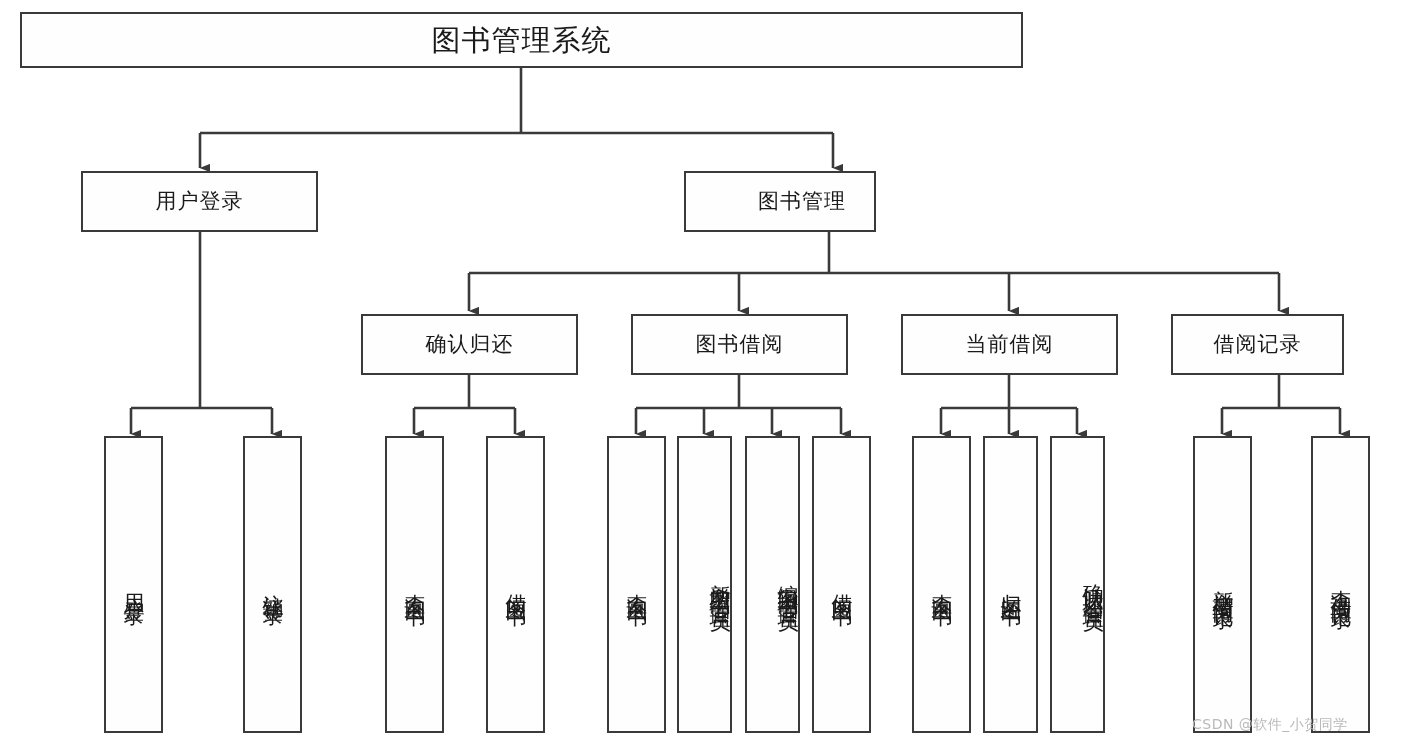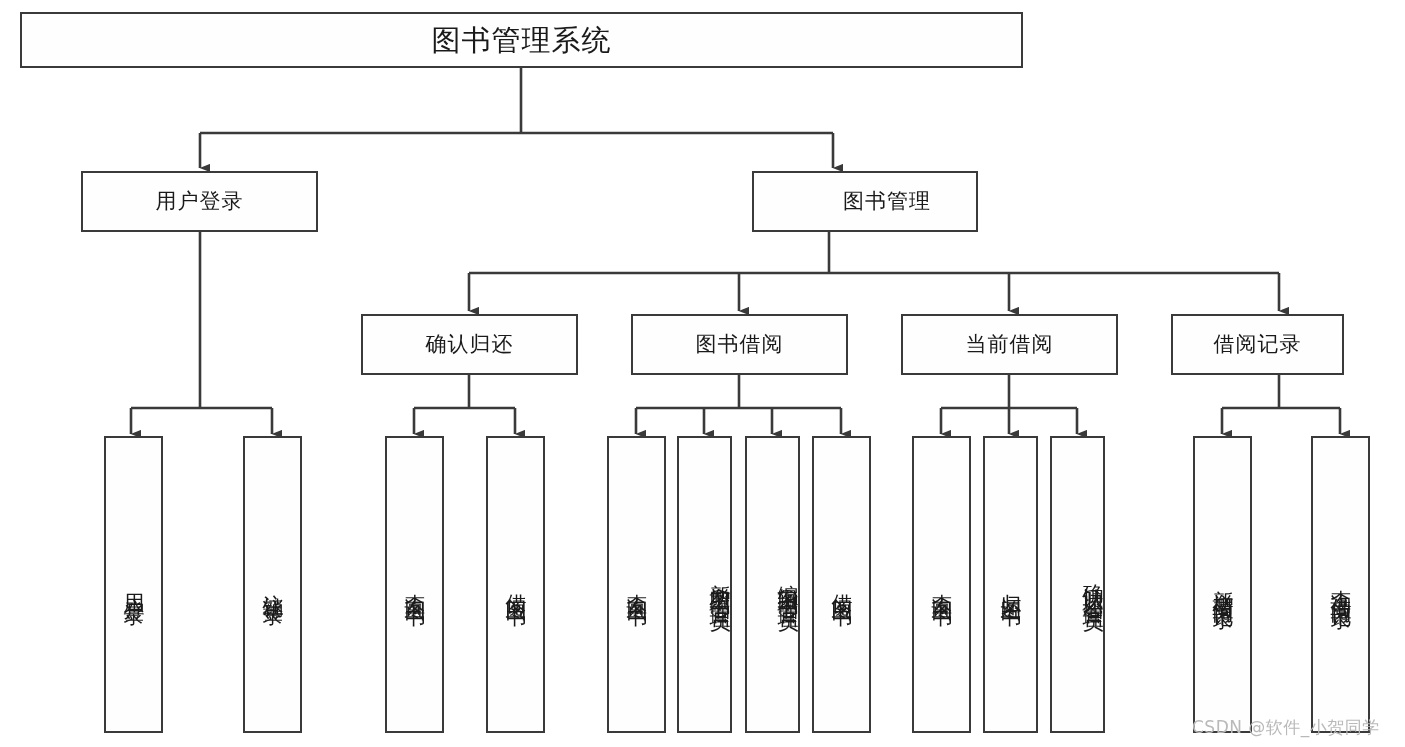--- a/index.html
+++ b/index.html
@@ -66,21 +66,21 @@
   svg.wires {
     position: absolute;
     left: 0;
     top: 0;
     width: 1405px;
     height: 747px;
     pointer-events: none;
   }
   .watermark {
     position: absolute;
-    font-size: 17px;
+    font-size: 14px;
     color: #b9b9b9;
     letter-spacing: 0.5px;
     white-space: nowrap;
   }
 </style>
 </head>
 <body>
 
 <div id="canvas">
 
@@ -134,21 +134,21 @@
     </g>
   </svg>
 
   <div class="node horiz root" style="left:20px; top:12px; width:1003px; height:56px;">
     <span>图书管理系统</span>
   </div>
 
   <div class="node horiz" style="left:81px; top:171px; width:237px; height:61px;">
     <span>用户登录</span>
   </div>
-  <div class="node horiz" style="left:752px; top:171px; width:226px; height:61px;padding-left:44px;">
+  <div class="node horiz" style="left:684px; top:171px; width:192px; height:61px;padding-left:44px;">
     <span>图书管理</span>
   </div>
 
   <div class="node horiz" style="left:361px; top:314px; width:217px; height:61px;">
     <span>确认归还</span>
   </div>
   <div class="node horiz" style="left:631px; top:314px; width:217px; height:61px;">
     <span>图书借阅</span>
   </div>
   <div class="node horiz" style="left:901px; top:314px; width:217px; height:61px;">

